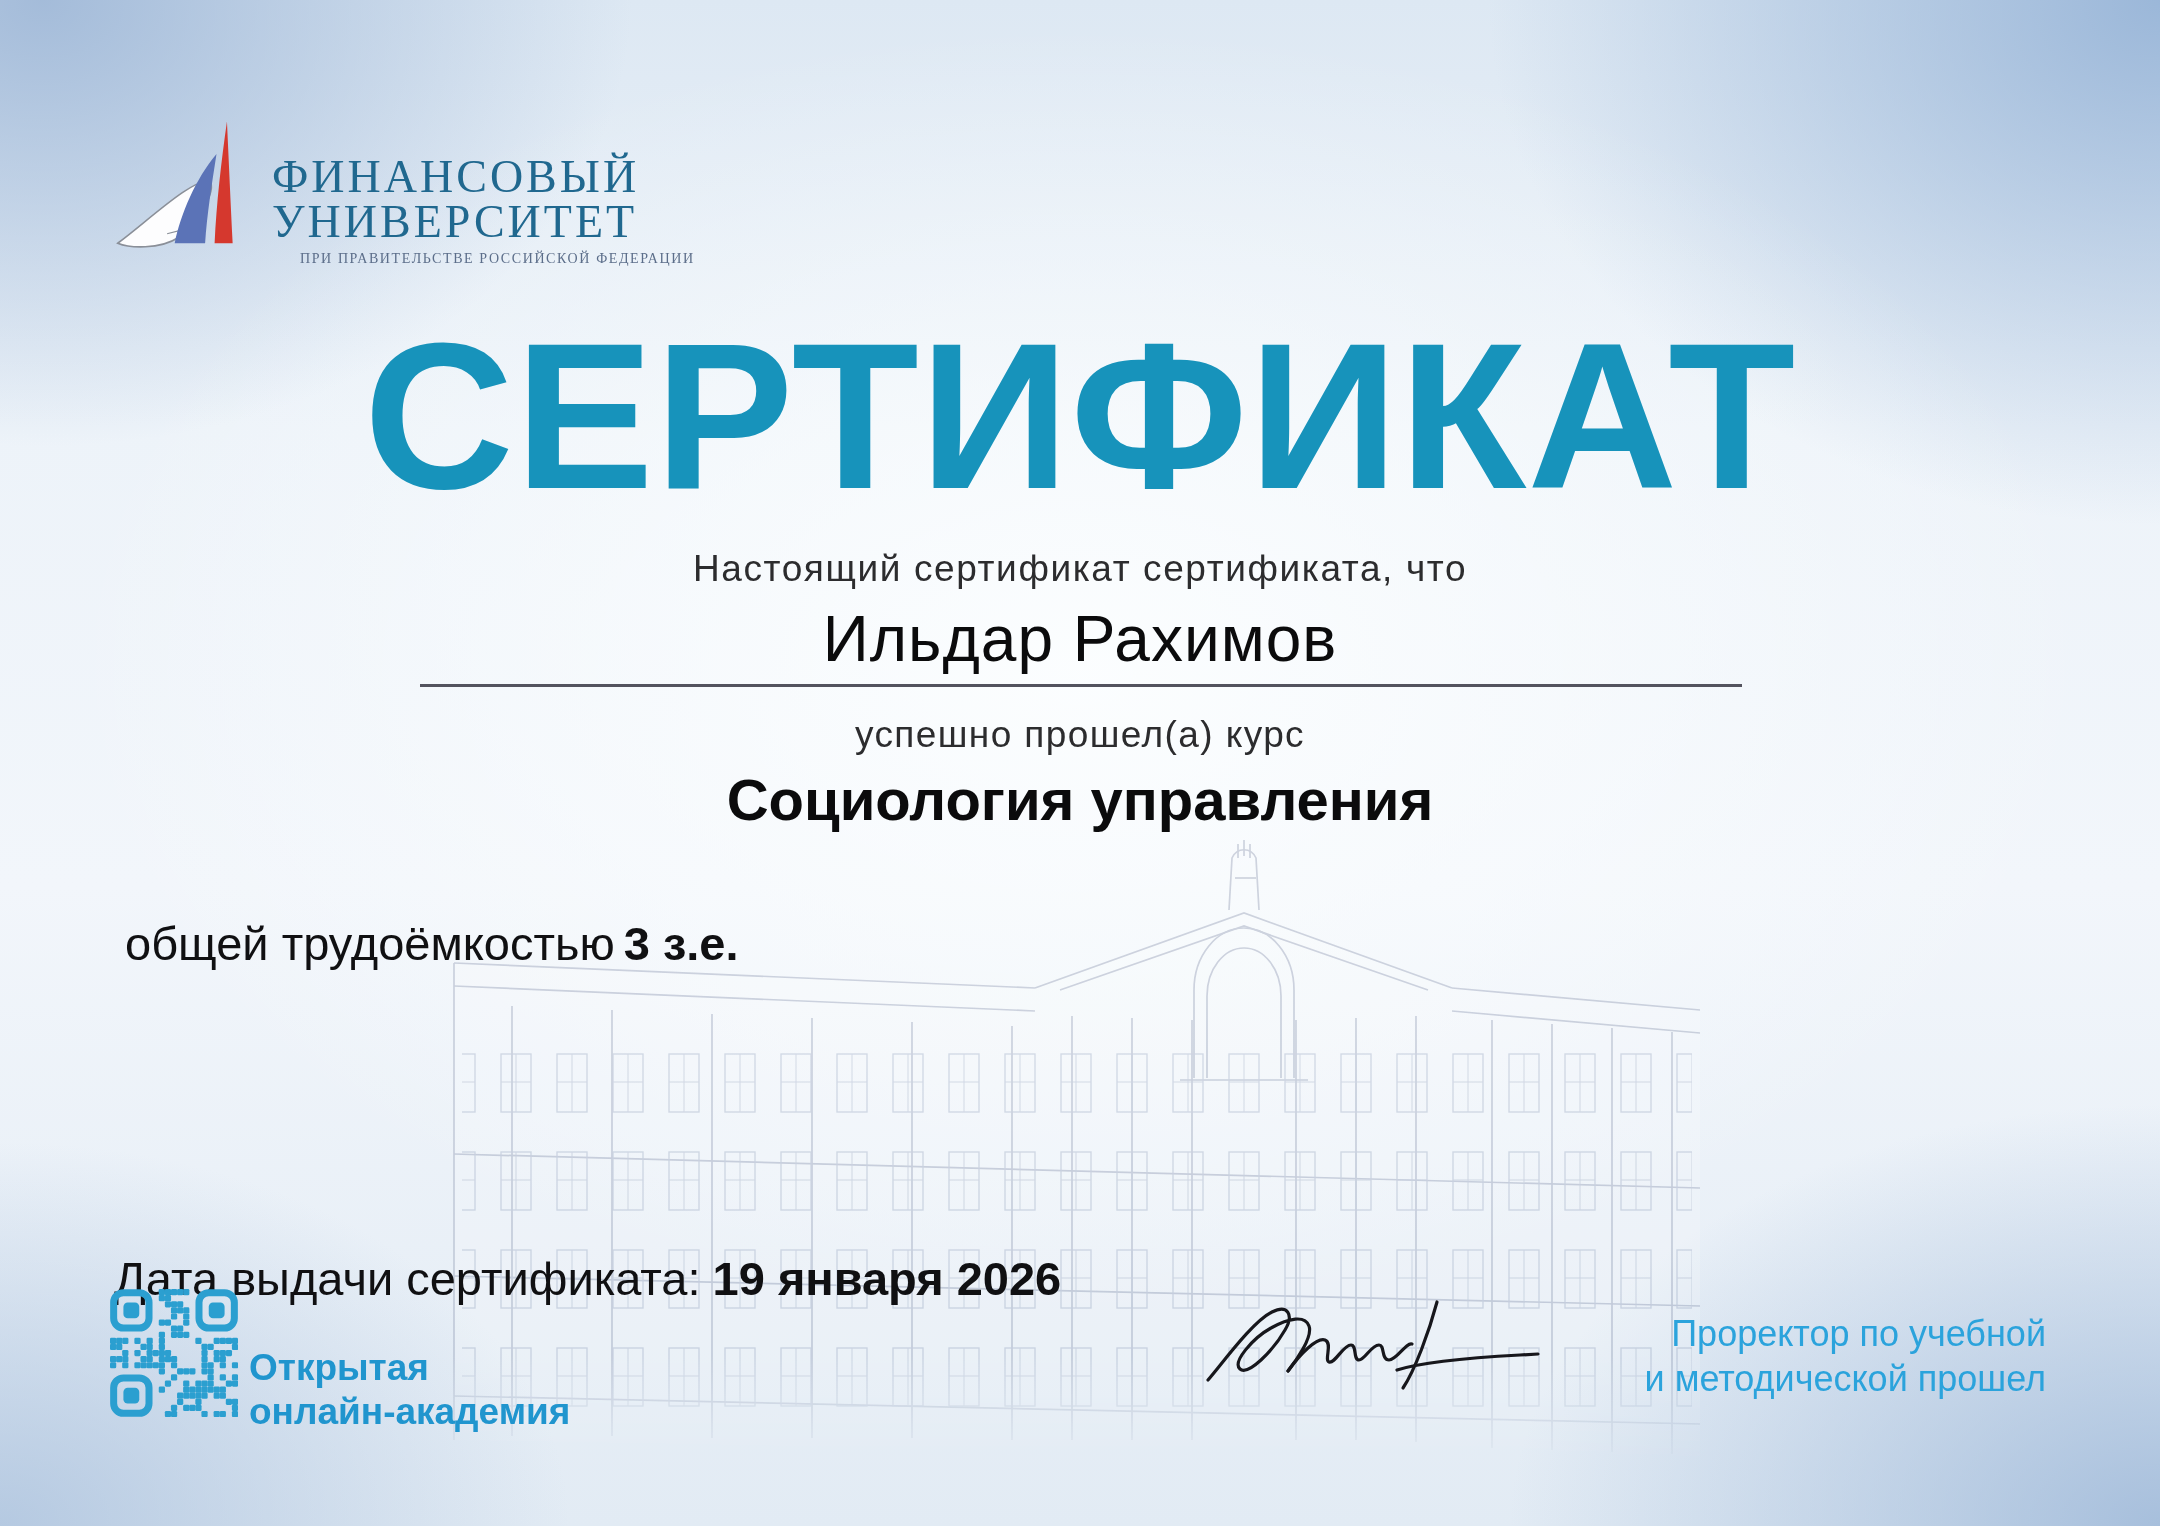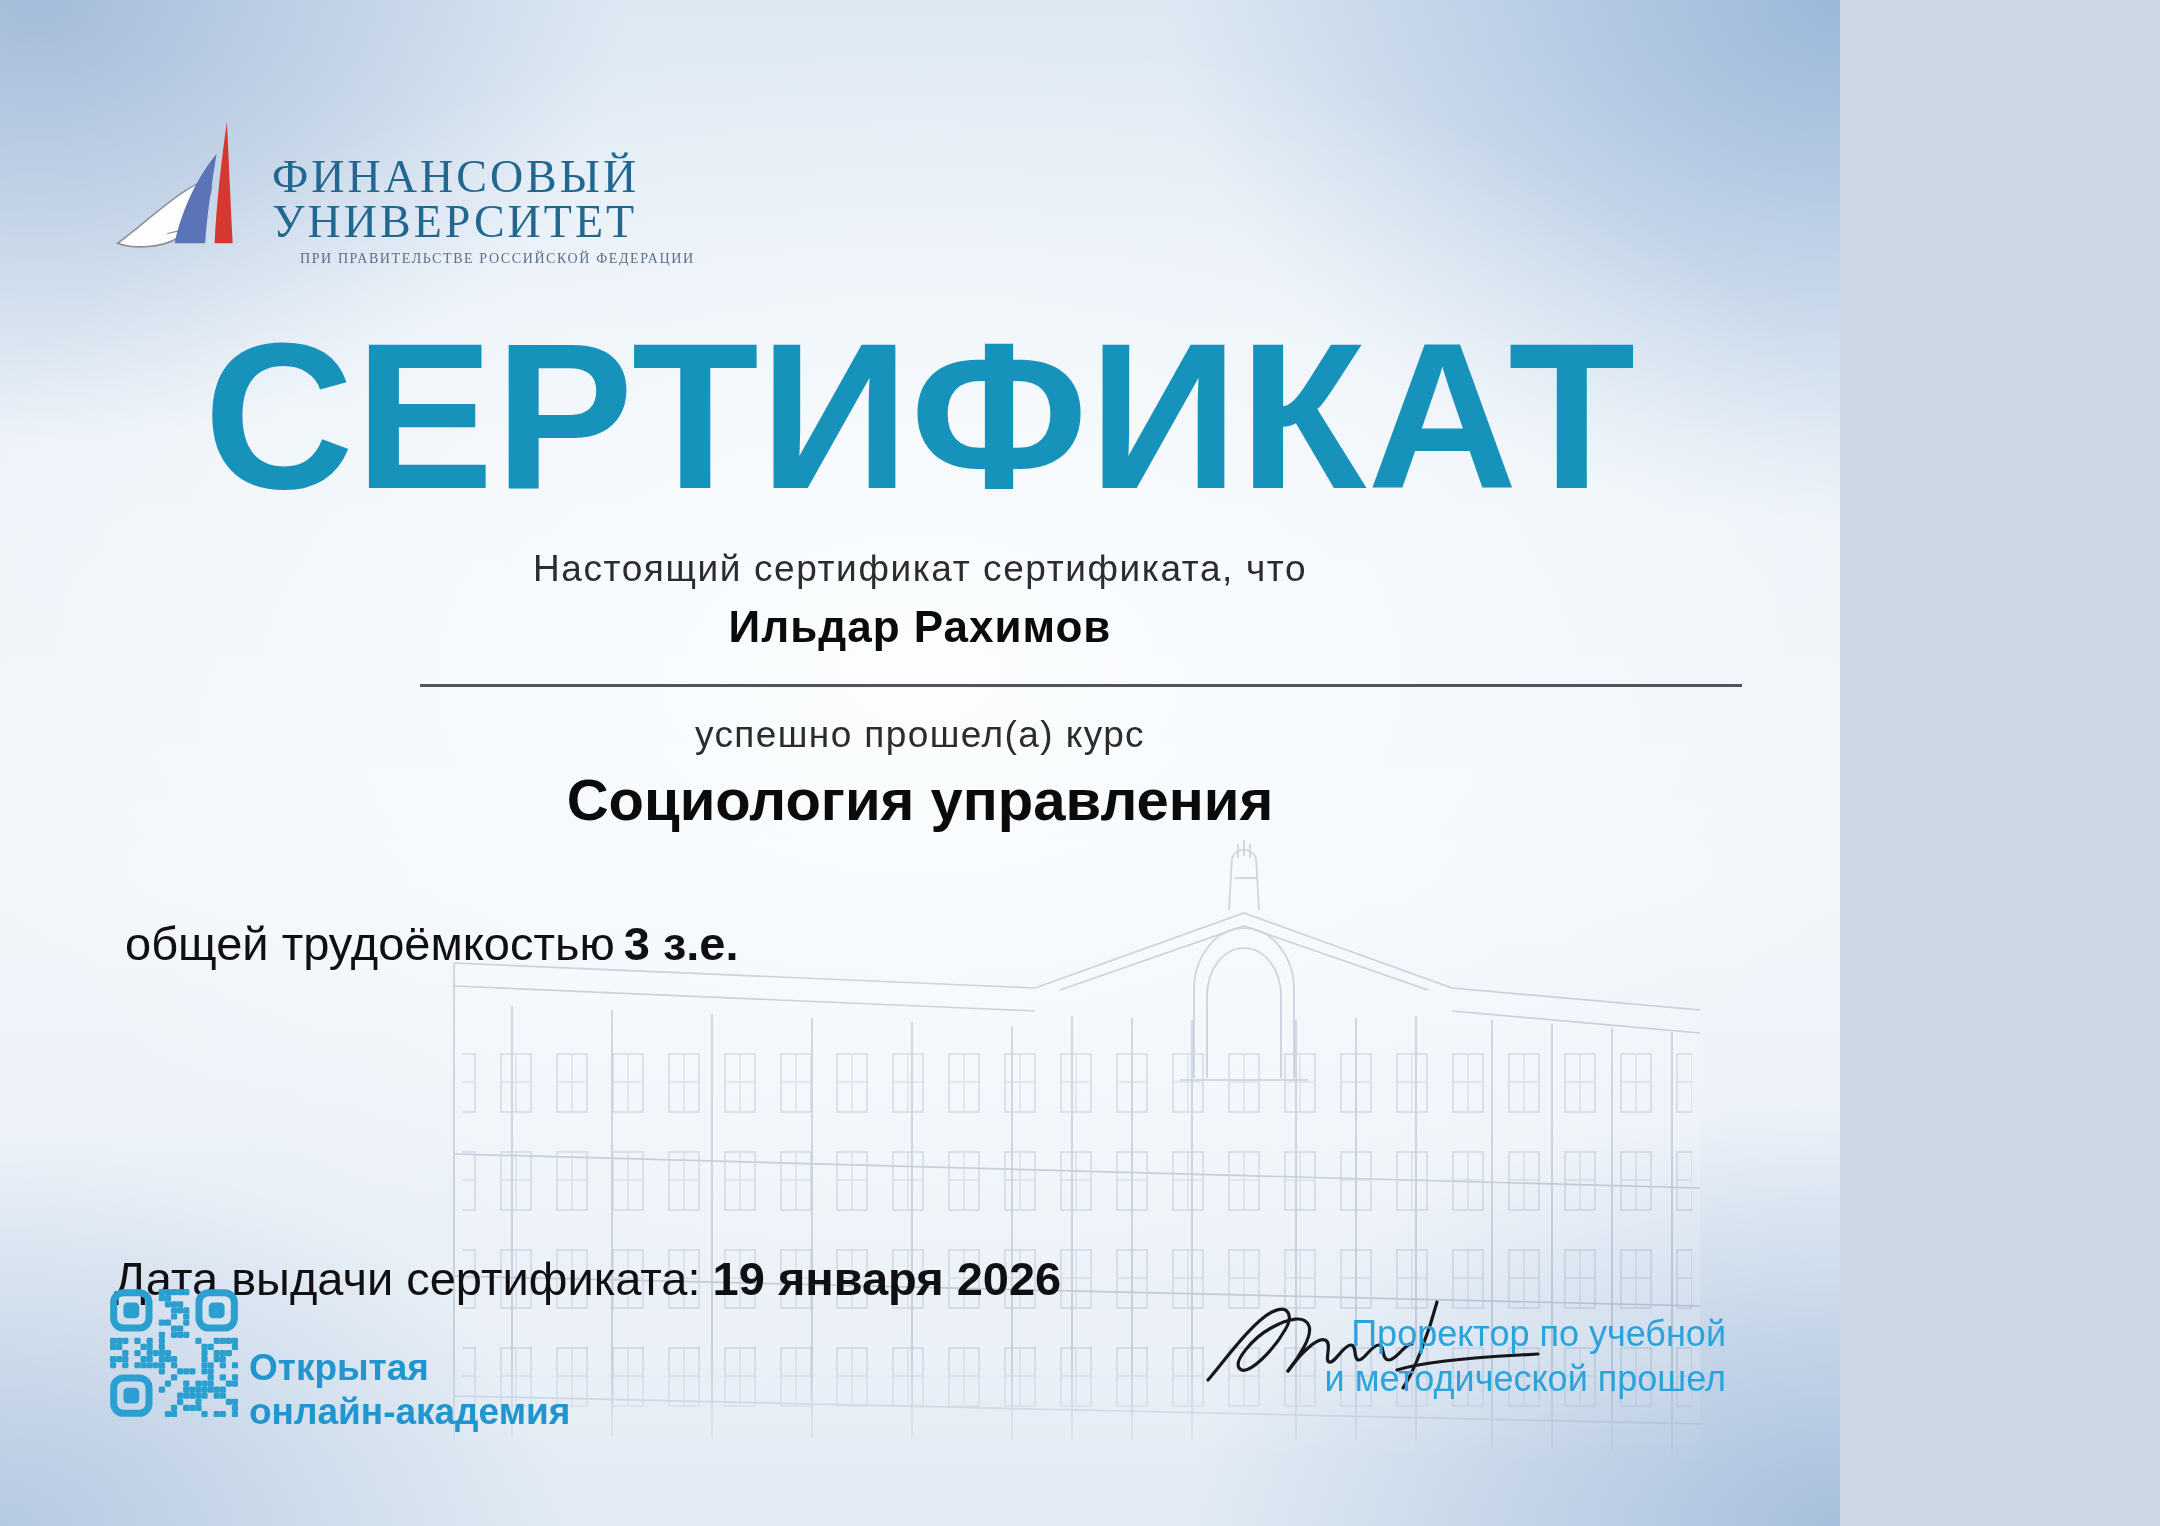--- a/index.html
+++ b/index.html
@@ -1,17 +1,17 @@
 <!DOCTYPE html>
 <html lang="ru"><head>
 <meta charset="utf-8">
 <style>
   html,body{margin:0;padding:0;background:#ccd6e4;}
   .page{
-    position:relative;width:1840px;height:1526px;overflow:hidden;
+    position:relative;width:2160px;height:1526px;overflow:hidden;
     font-family:"Liberation Sans",sans-serif;color:#111;
     background:
       radial-gradient(ellipse 1500px 950px at 50% 44%, rgba(252,254,255,0.95) 0%, rgba(252,254,255,0) 68%),
       radial-gradient(ellipse 950px 720px at 2% 0%,  rgba(154,180,213,0.85) 0%, rgba(154,180,213,0) 62%),
       radial-gradient(ellipse 1050px 820px at 100% 0%, rgba(148,178,214,0.9) 0%, rgba(148,178,214,0) 64%),
       radial-gradient(ellipse 1050px 680px at 100% 100%, rgba(152,180,214,0.8) 0%, rgba(152,180,214,0) 62%),
       radial-gradient(ellipse 950px 640px at 0% 100%, rgba(166,190,219,0.75) 0%, rgba(166,190,219,0) 60%),
       linear-gradient(180deg,#dde8f3 0%, #edf3f9 28%, #f2f6fb 58%, #e2ebf4 100%);
   }
   .abs{position:absolute;}
@@ -26,21 +26,21 @@
     color:#20688F;letter-spacing:3px;font-weight:500;
   }
   .uni-sub{
     margin-top:7px;font-family:"Liberation Serif",serif;font-size:14px;
     color:#5C6E8A;letter-spacing:1.6px;margin-left:28px;
   }
 
   
   .title{top:312px;font-size:208px;line-height:1;font-weight:bold;color:#1793BB;letter-spacing:1px;}
   .statement{top:548px;font-size:37px;letter-spacing:1.6px;color:#2C2C2E;font-weight:500;}
-  .name{top:602px;font-size:44px;font-weight:bold;color:#0B0B0C;letter-spacing:1px;}
+  .name{top:602px;font-size:64px;font-weight:normal;color:#0B0B0C;letter-spacing:1px;}
   .name-underline{top:684px;left:420px;width:1322px;height:3px;background:#53535E;}
   .completion{top:714px;font-size:37px;letter-spacing:1.4px;color:#2C2C2E;font-weight:500;}
   .course{top:766px;font-size:58px;font-weight:bold;color:#0B0B0C;}
 
   
   .workload{top:916px;left:125px;font-size:47px;color:#101012;}
   .workload .val{font-weight:bold;margin-left:9px;}
   .issue-date{top:1204px;left:114px;font-size:47px;color:#101012;margin-top:47px;}
   .issue-date .val{font-weight:bold;margin-left:12px;}
 

